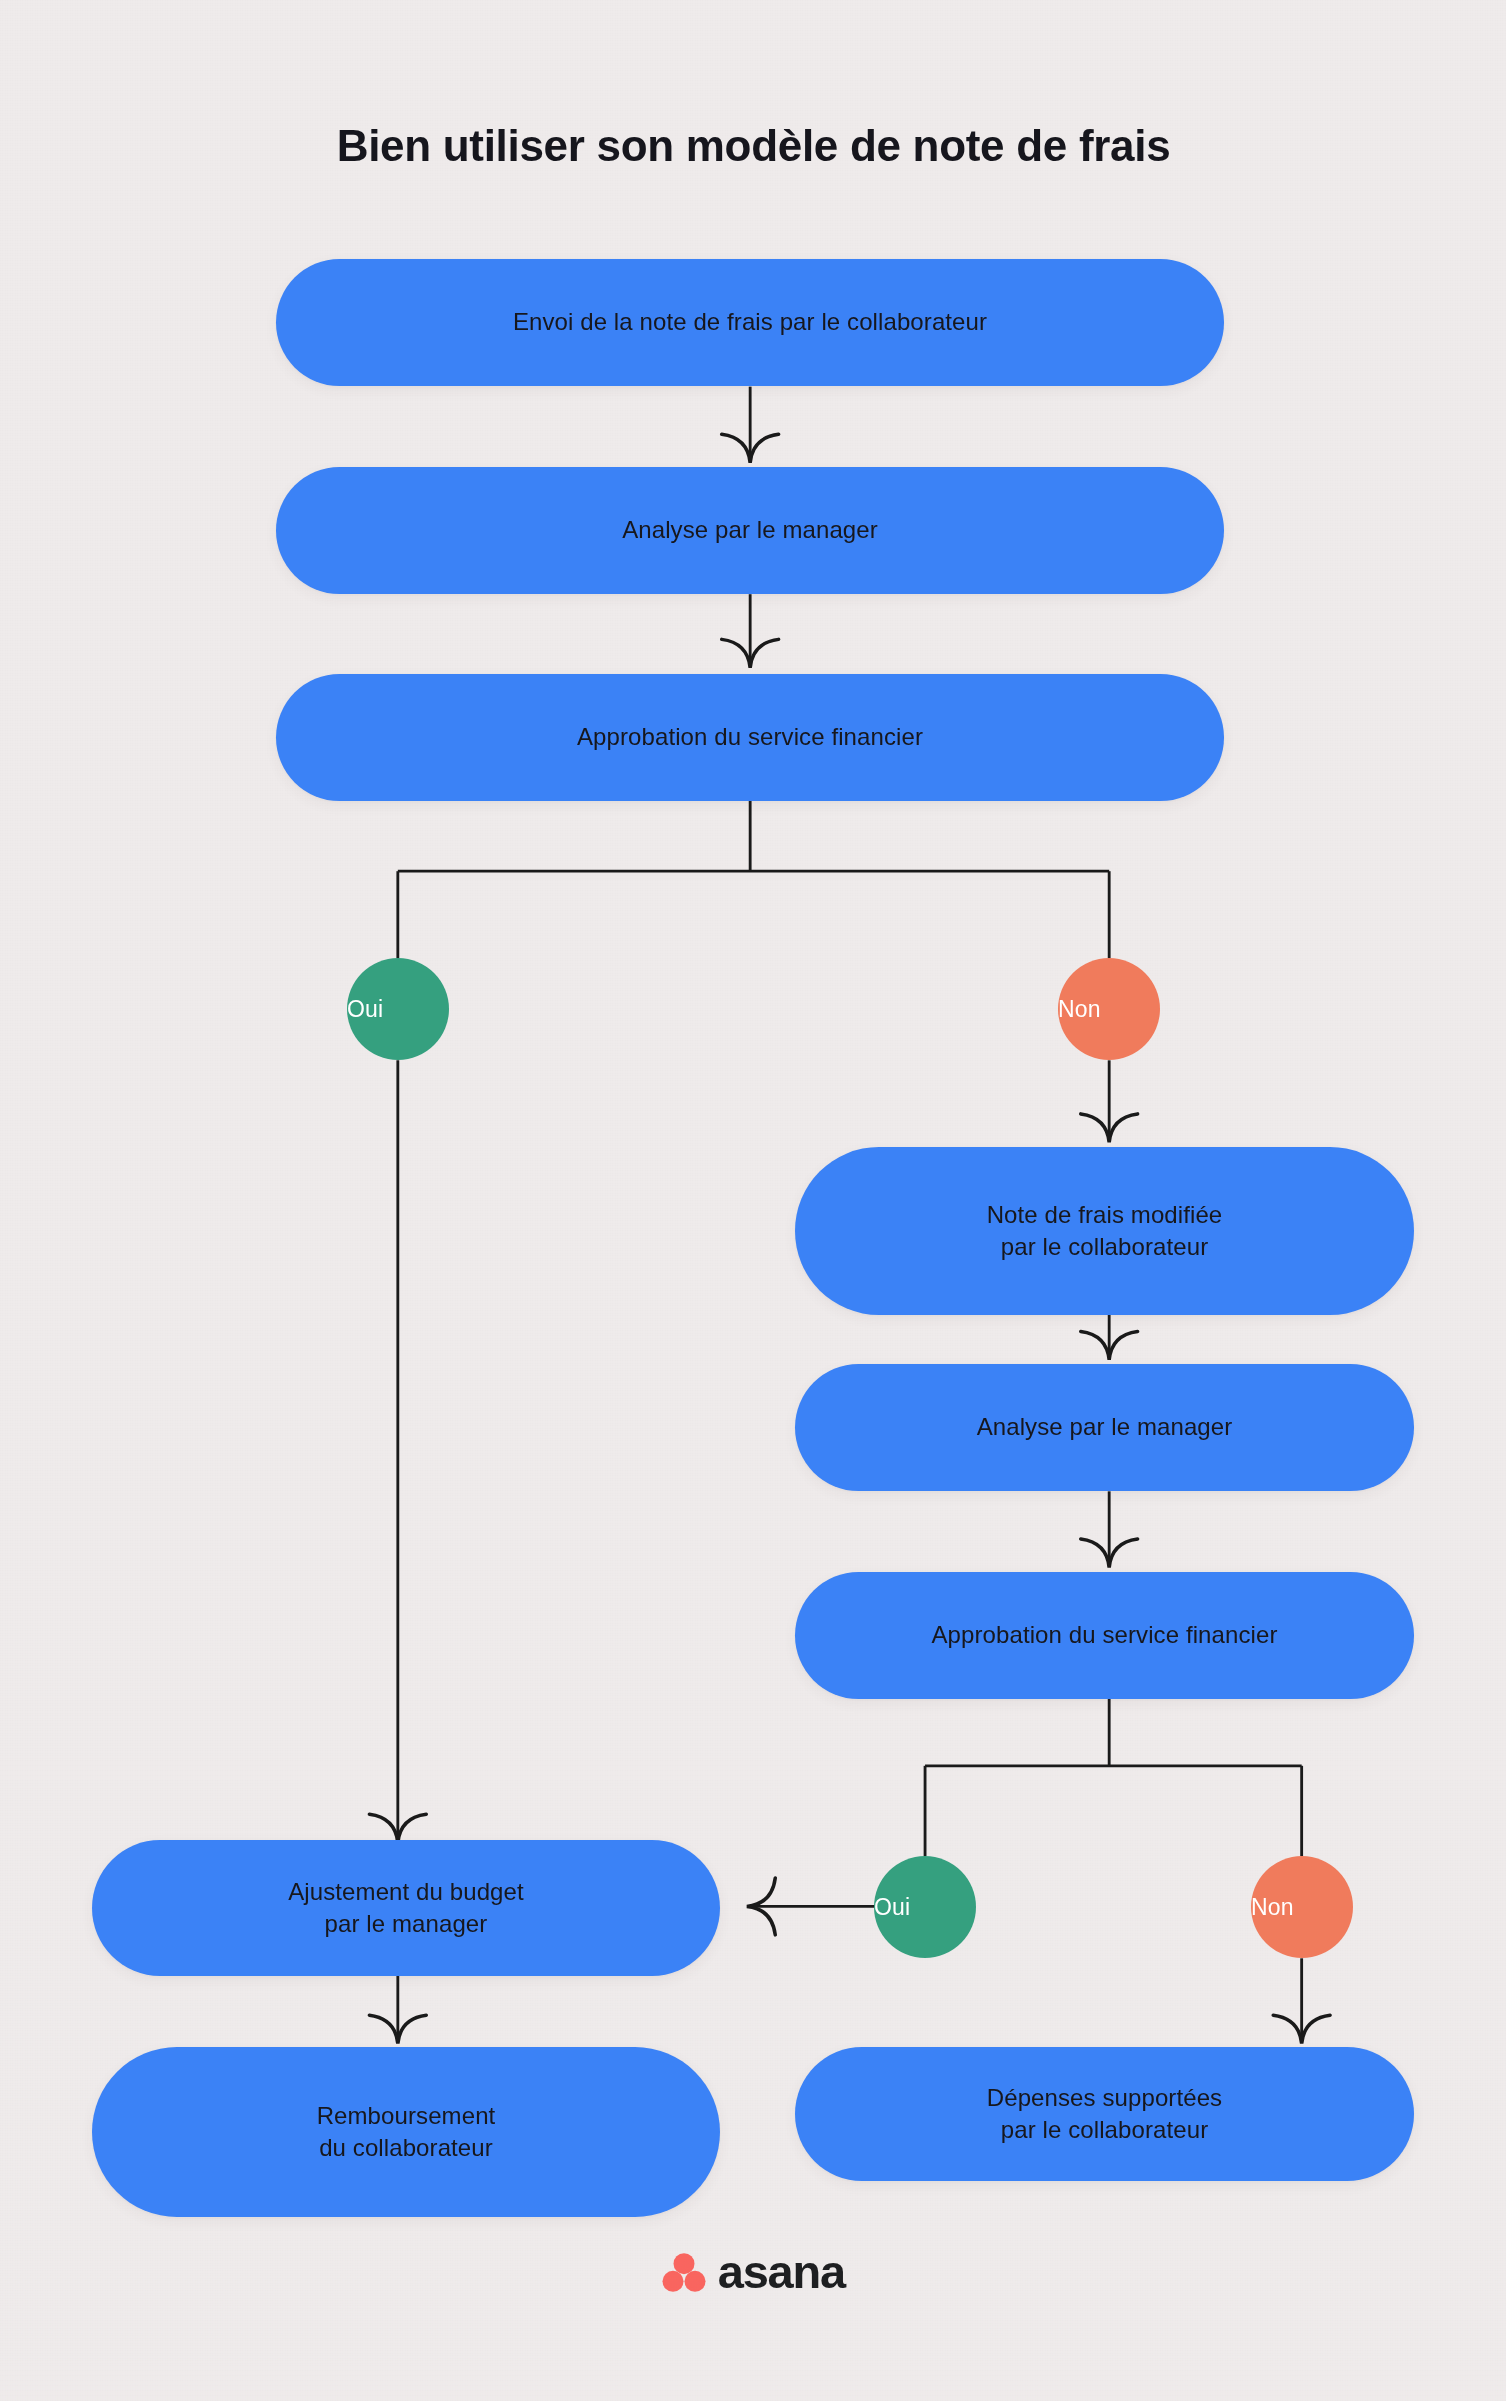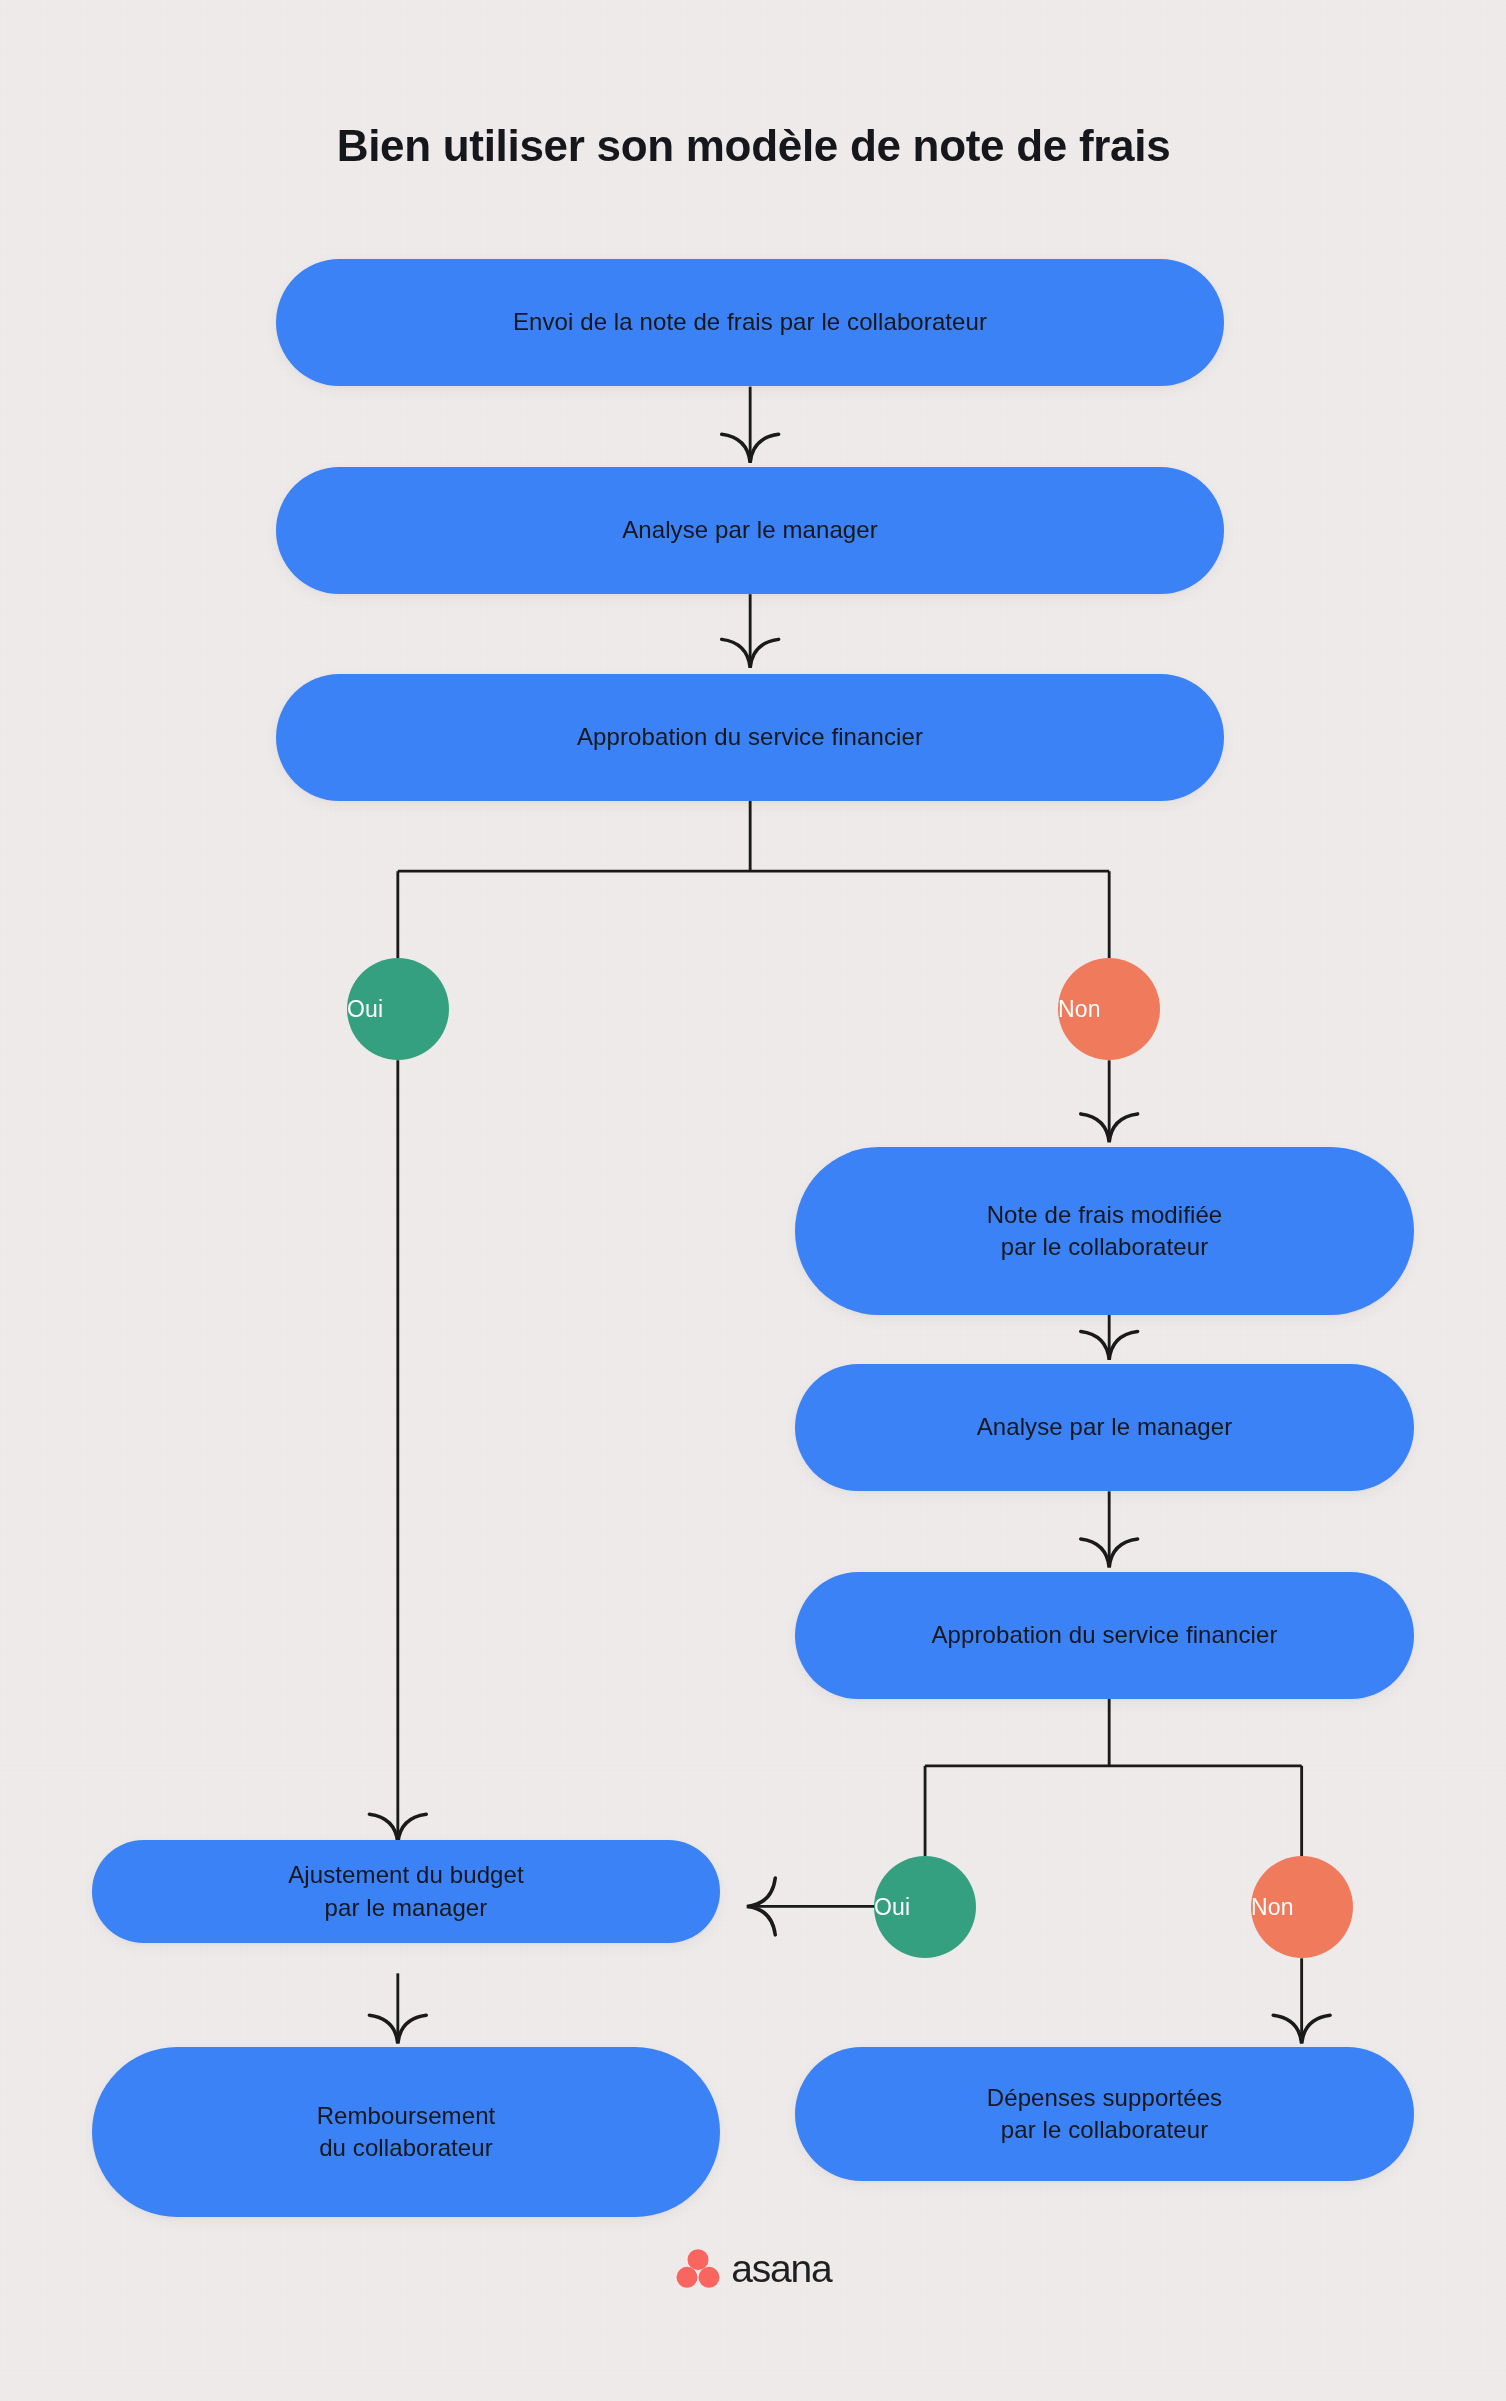--- a/index.html
+++ b/index.html
@@ -83,22 +83,22 @@
     left: 0;
     top: 2248px;
     width: 1507px;
     display: flex;
     align-items: center;
     justify-content: center;
     gap: 11.7px;
   }
   #brand-mark { display: block; }
   #brand-wordmark {
-    font-size: 39px;
-    font-weight: 400;
+    font-size: 47px;
+    font-weight: 700;
     letter-spacing: -1.2px;
     color: #1E1F21;
     line-height: 1;
   }
 </style>
 </head>
 <body>
 
 <div id="infographic">
 
@@ -185,21 +185,21 @@
   </div>
 
   <div class="decision-node decision-yes" style="left:874px; top:1856px; width:102px; height:102px;">
     <span>Oui</span>
   </div>
 
   <div class="decision-node decision-no" style="left:1251px; top:1856px; width:102px; height:102px;">
     <span>Non</span>
   </div>
 
-  <div class="node-box" style="left:92px; top:1840px; width:628px; height:103px;">
+  <div class="node-box" style="left:92px; top:1840px; width:628px; height:136px;">
     <span>
       <span>Ajustement du budget</span><br>
       <span>par le manager</span>
     </span>
   </div>
 
   <div class="node-box" style="left:92px; top:2047px; width:628px; height:170px;">
     <span>
       <span>Remboursement</span><br>
       <span>du collaborateur</span>

